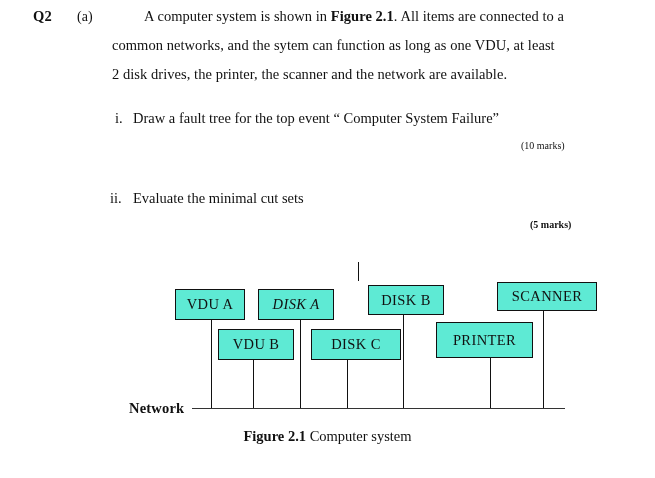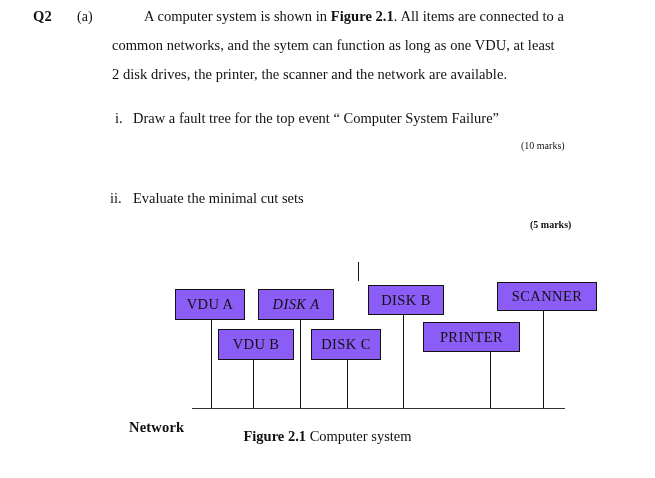--- a/index.html
+++ b/index.html
@@ -57,21 +57,21 @@
   #figure {
     position: absolute;
     left: 0;
     top: 250px;
     width: 655px;
     height: 228px;
   }
   .box {
     position: absolute;
     border: 1.4px solid #111111;
-    background: #8b5cf6;
+    background: #5eead4;
     box-sizing: border-box;
     display: flex;
     align-items: center;
     justify-content: center;
     font-size: 14.5px;
     letter-spacing: .4px;
     z-index: 3;
     color: #111;
   }
   .vline {
@@ -150,38 +150,38 @@
     </div>
 
     <div class="box" style="left:497px; top:32px; width:100px; height:29px;">
       <span>SCANNER</span>
     </div>
 
     <div class="box" style="left:218px; top:79px; width:76px; height:31px;">
       <span>VDU B</span>
     </div>
 
-    <div class="box" style="left:311px; top:79px; width:70px; height:31px;">
+    <div class="box" style="left:311px; top:79px; width:90px; height:31px;">
       <span>DISK C</span>
     </div>
 
-    <div class="box" style="left:423px; top:72px; width:97px; height:30px;">
+    <div class="box" style="left:436px; top:72px; width:97px; height:36px;">
       <span>PRINTER</span>
     </div>
 
     <div class="vline" style="left:211px; top:70px;  height:88px;"></div>
     <div class="vline" style="left:253px; top:110px; height:48px;"></div>
     <div class="vline" style="left:300px; top:70px;  height:88px;"></div>
     <div class="vline" style="left:347px; top:110px; height:48px;"></div>
     <div class="vline" style="left:403px; top:65px;  height:93px;"></div>
     <div class="vline" style="left:490px; top:102px; height:56px;"></div>
     <div class="vline" style="left:543px; top:61px;  height:97px;"></div>
 
     <div class="netline" style="left:192px; top:158px; width:373px;"></div>
 
-    <div class="net-label" style="left:129px; top:150px;margin-top:19px;">Network</div>
+    <div class="net-label" style="left:129px; top:150px;">Network</div>
 
     <div class="fig-caption" style="left:0px; top:178px;">
       <b>Figure 2.1</b><span> Computer system</span>
     </div>
 
   </div>
 </div>
 
 </body></html>

